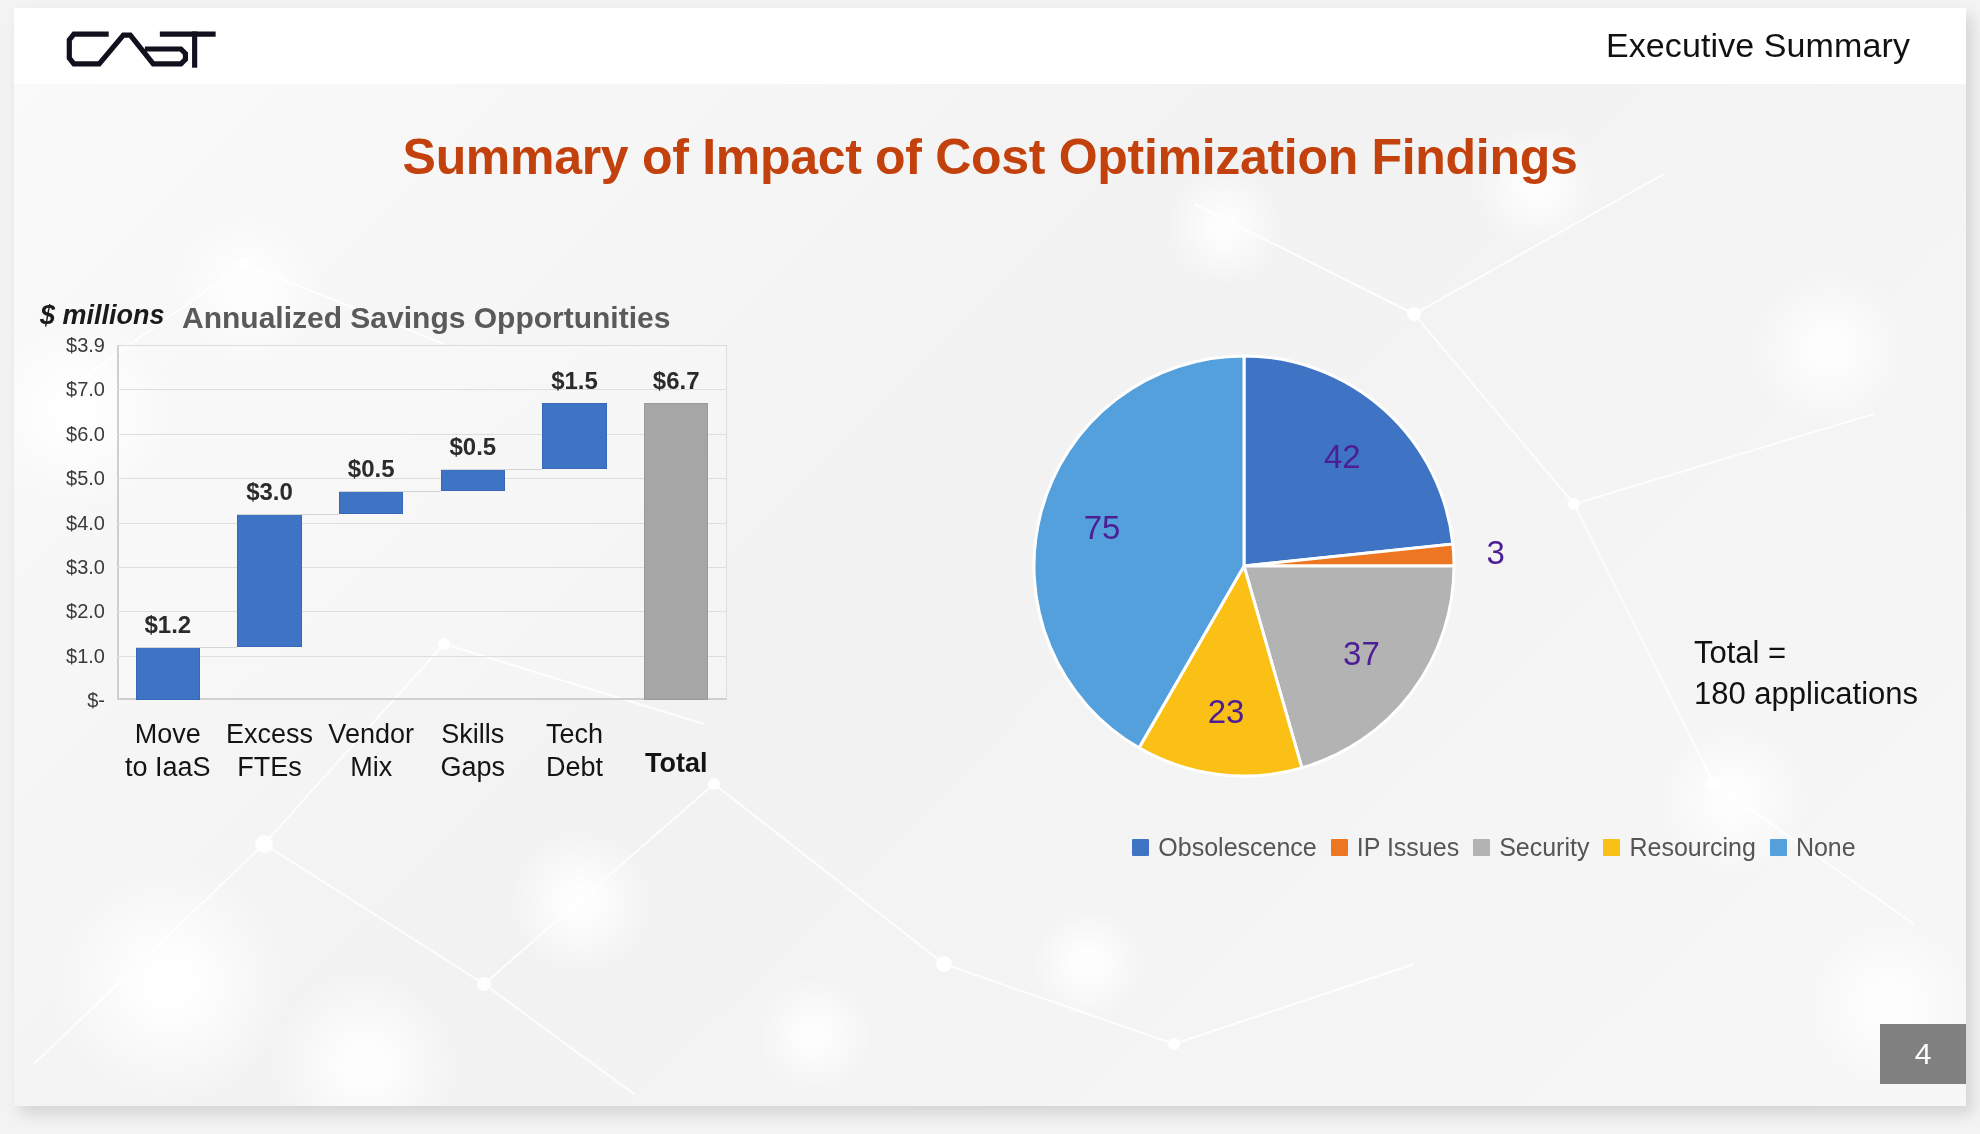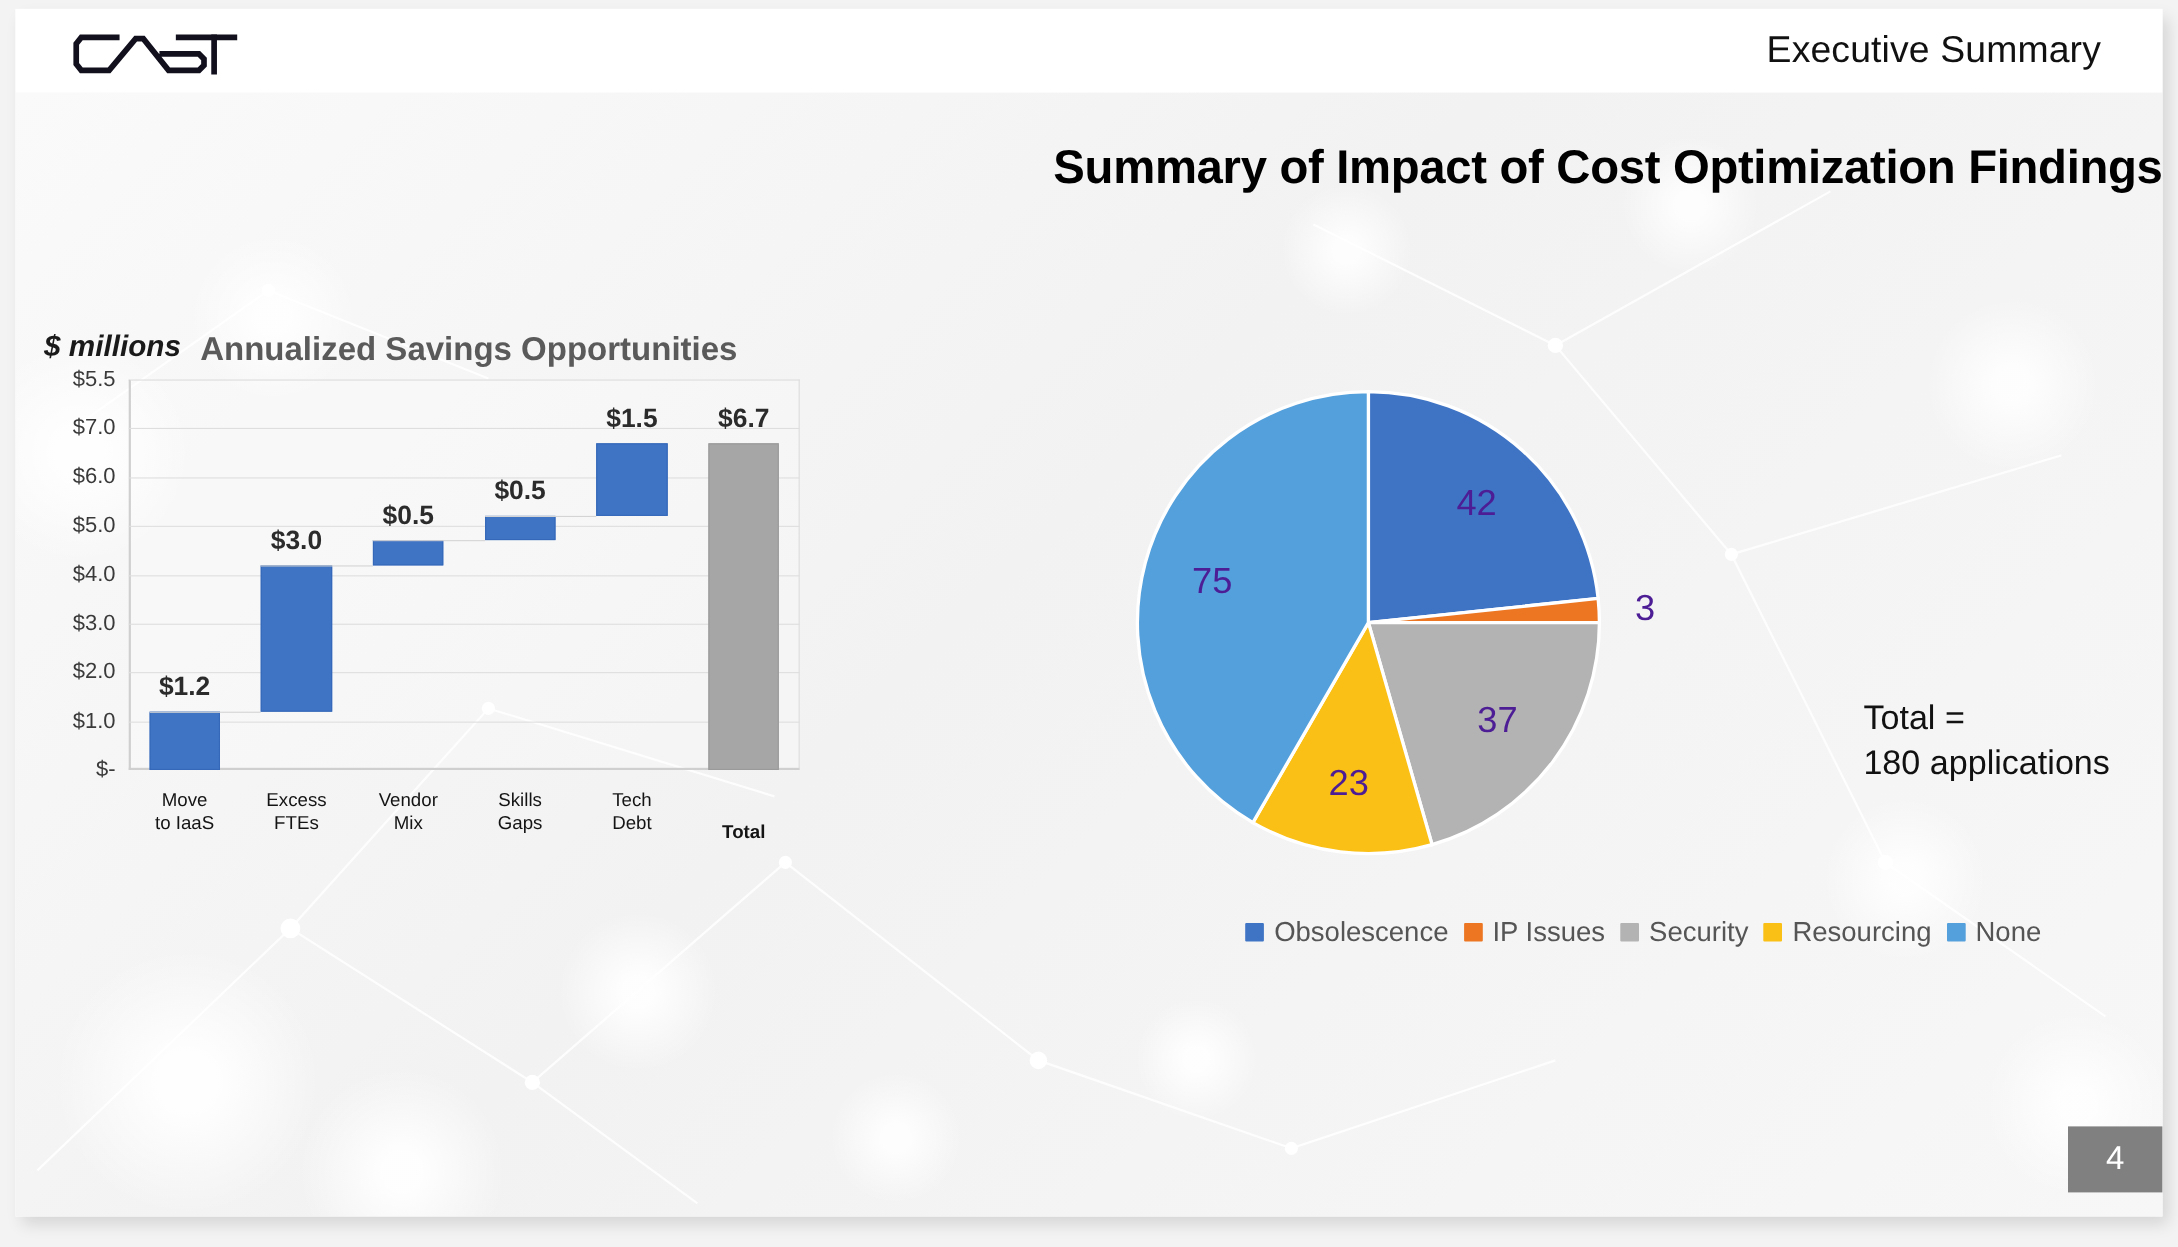--- a/index.html
+++ b/index.html
@@ -81,24 +81,24 @@
     font-size: 34px;
     color: #111111;
     letter-spacing: .1px;
     z-index: 10;
   }
 
   
   .slide-title {
     position: absolute;
     left: 0; right: 0; top: 120px;
-    text-align: right;
-    font-size: 43px;
-    font-weight: bold;
-    color: #000000;
+    text-align: center;
+    font-size: 50px;
+    font-weight: bold;
+    color: #c2410c;
     letter-spacing: -0.3px;
     z-index: 4;
   }
 
   
   .bar-panel {
     position: absolute;
     left: 8px; top: 280px;
     width: 900px; height: 720px;
     z-index: 4;
@@ -162,21 +162,21 @@
     transform: translate(-50%, -100%);
     font-size: 24px;
     font-weight: bold;
     color: #2b2b2b;
     white-space: nowrap;
   }
   .xcat {
     position: absolute;
     transform: translateX(-50%);
     text-align: center;
-    font-size: 17px;
+    font-size: 27px;
     color: #141414;
     line-height: 1.22;
     white-space: pre-line;
   }
   .xcat.bold { font-weight: bold; margin-top: 29px; }
 
   
   .pie-panel {
     position: absolute;
     left: 1000px; top: 280px;
@@ -298,21 +298,21 @@
 
     <div class="exec-summary">Executive Summary</div>
 
     <div class="slide-title">Summary of Impact of Cost Optimization Findings</div>
 
     <div class="bar-panel">
       <div class="y-unit-label">$ millions</div>
       <div class="bar-title">Annualized Savings Opportunities</div>
       <div class="plot" id="bar-plot">
         <div class="plot-frame"></div>
-      <div class="ytick" style="top: 0px;">$5.5</div>
+      <div class="ytick" style="top: 0px;">$3.9</div>
           <div class="gridline" style="top: 44.375px;"></div>
           <div class="ytick" style="top: 44.375px;">$7.0</div>
           <div class="gridline" style="top: 88.75px;"></div>
           <div class="ytick" style="top: 88.75px;">$6.0</div>
           <div class="gridline" style="top: 133.125px;"></div>
           <div class="ytick" style="top: 133.125px;">$5.0</div>
           <div class="gridline" style="top: 177.5px;"></div>
           <div class="ytick" style="top: 177.5px;">$4.0</div>
           <div class="gridline" style="top: 221.875px;"></div>
           <div class="ytick" style="top: 221.875px;">$3.0</div>

